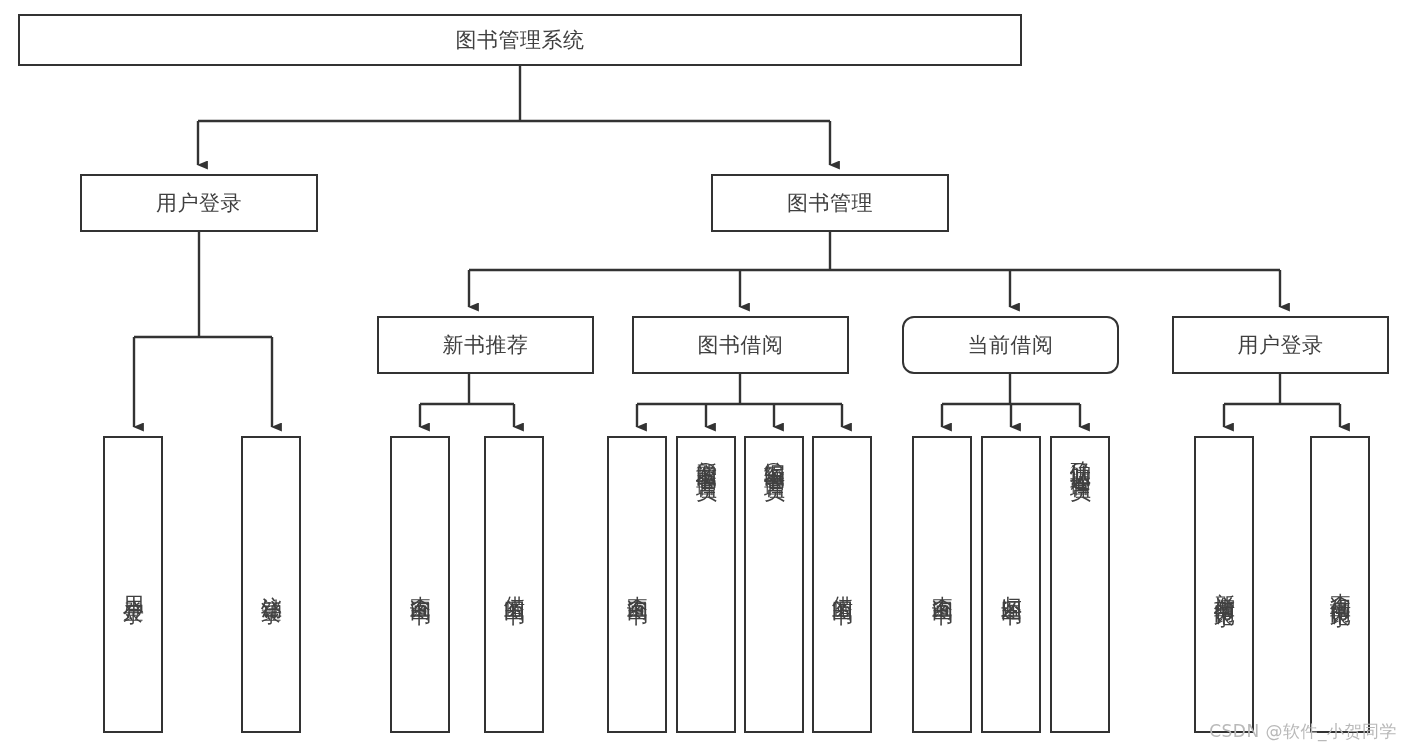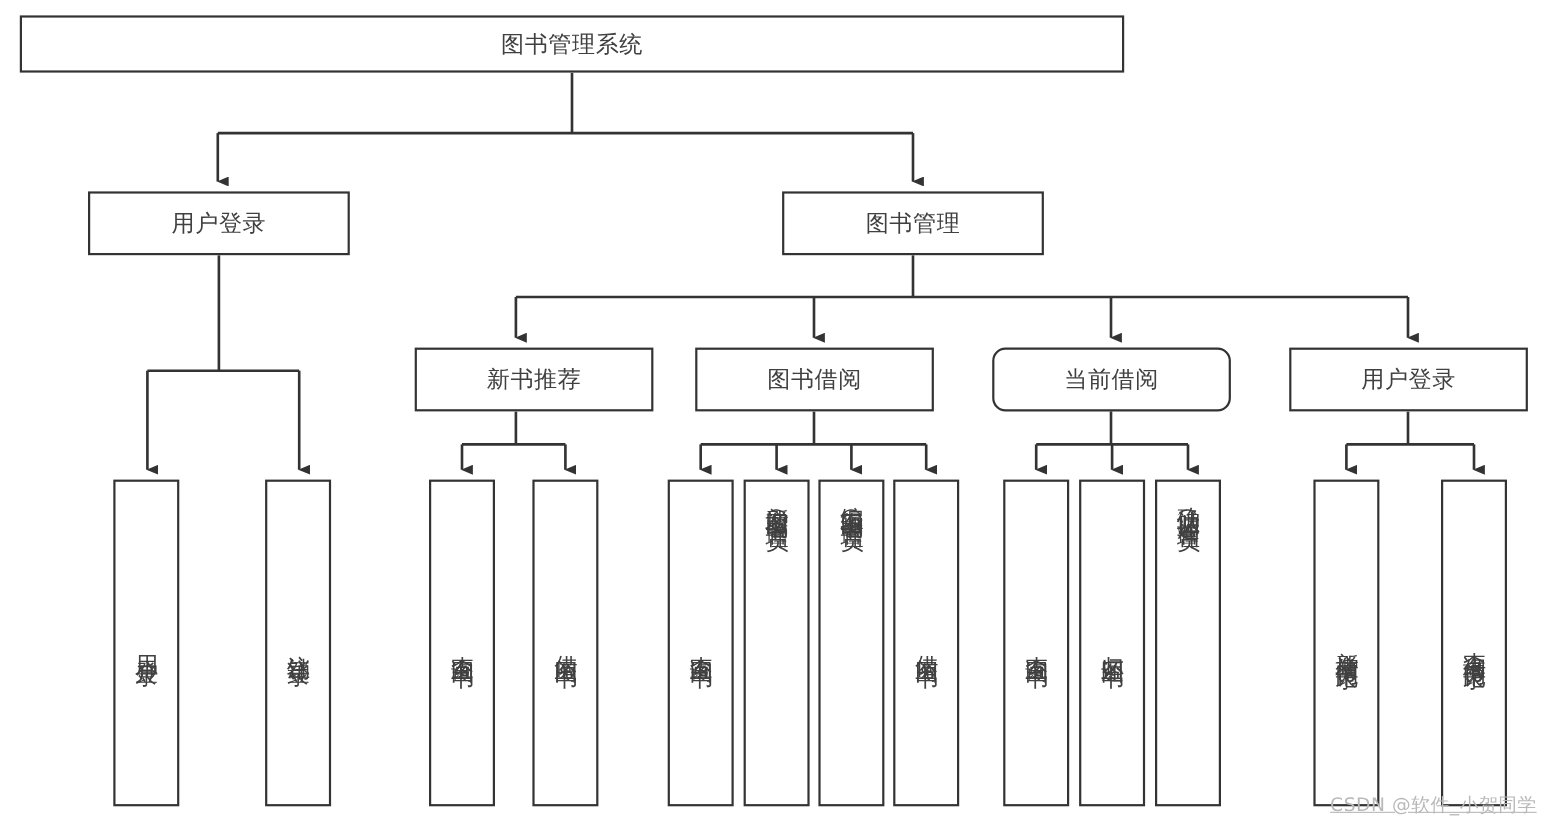--- a/index.html
+++ b/index.html
@@ -64,21 +64,20 @@
     padding-top: 0;
   }
   .watermark {
     position: absolute;
     right: 8px;
     bottom: 4px;
     font-size: 17px;
     color: #b9b9b9;
     letter-spacing: 0.5px;
     white-space: nowrap;
-    text-decoration: underline;
   }
 </style>
 </head>
 <body>
 
 <div id="canvas">
 
   <svg class="wires" viewBox="0 0 1405 747" xmlns="http://www.w3.org/2000/svg">
     <defs>
       <marker id="arrow" viewBox="0 0 10 12" refX="5" refY="11" markerWidth="9" markerHeight="11" orient="auto-start-reverse" markerUnits="userSpaceOnUse">

